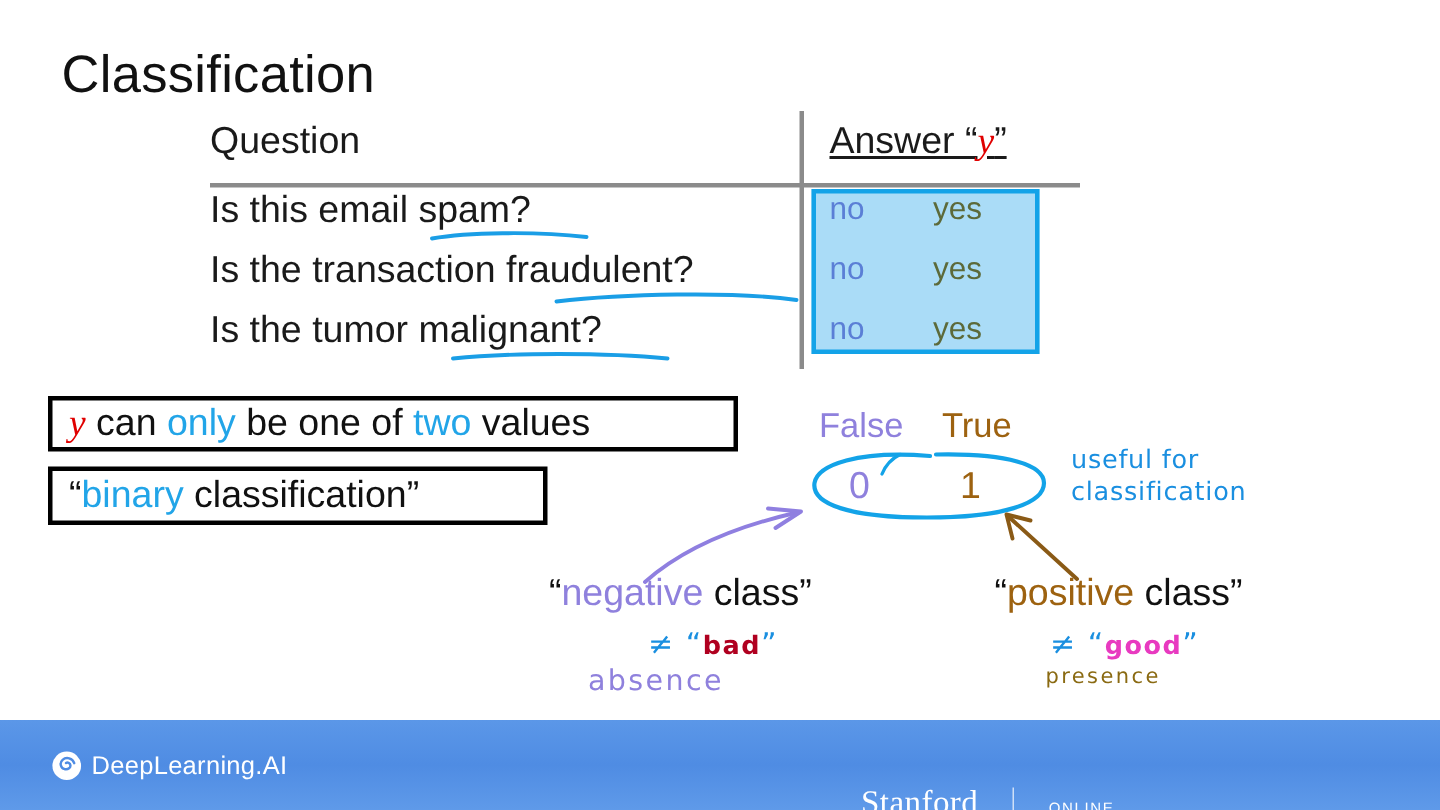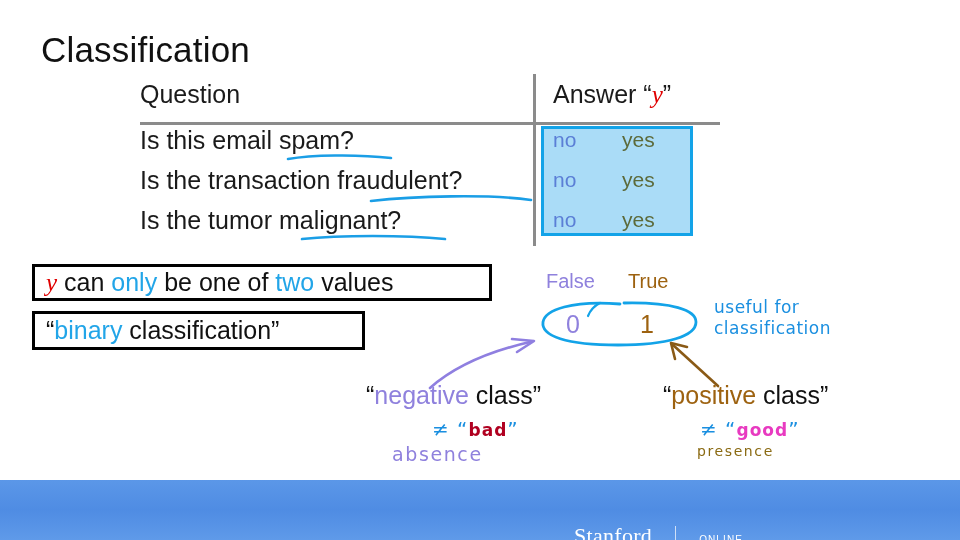--- a/index.html
+++ b/index.html
@@ -7,21 +7,21 @@
        font-family:"Liberation Sans","DejaVu Sans",sans-serif;
        -webkit-font-smoothing:antialiased;}
 
   .slide{position:absolute;left:0;top:0;width:776px;height:540px;background:#fff;}
 
   
   .title{position:absolute;left:41px;top:30px;font-size:35px;color:#111;letter-spacing:.2px;}
 
   
   .tbl-q-head{position:absolute;left:140px;top:80px;font-size:25px;color:#1a1a1a;}
-  .tbl-a-head{position:absolute;left:553px;top:80px;font-size:25px;color:#1a1a1a;white-space:nowrap;}
+  .tbl-a-head{position:absolute;left:553px;top:80px;font-size:25px;color:#1a1a1a;white-space:nowrap;text-decoration:underline;}
   .tbl-a-head .yvar{font-family:"Liberation Serif","DejaVu Serif",serif;font-style:italic;color:#e00000;}
   .tbl-a-head .qm{color:#1a1a1a;}
 
   .vrule{position:absolute;left:533px;top:74px;width:3px;height:172px;background:#8b8b8b;}
   .hrule{position:absolute;left:140px;top:122px;width:580px;height:3px;background:#8b8b8b;}
 
   .qrow{position:absolute;left:140px;font-size:25px;color:#1a1a1a;white-space:nowrap;}
   .qrow.r1{top:126px;}
   .qrow.r2{top:166px;}
   .qrow.r3{top:206px;}
@@ -43,21 +43,21 @@
   
   .kbox{position:absolute;border:3px solid #000;background:#fff;box-sizing:border-box;
         display:flex;align-items:center;}
   .kbox1{left:32px;top:264px;width:460px;height:37px;padding-left:11px;}
   .kbox2{left:32px;top:311px;width:333px;height:39px;padding-left:11px;}
   .kbox .txt{font-size:25px;color:#111;white-space:nowrap;}
   .blu{color:#22a5e8;}
   .redy{font-family:"Liberation Serif","DejaVu Serif",serif;font-style:italic;color:#e00000;}
 
   
-  .ft{position:absolute;font-size:20px;white-space:nowrap;}
+  .ft{position:absolute;font-size:23px;white-space:nowrap;}
   .ft.false{left:546px;top:270px;color:#8f81dd;}
   .ft.true{left:628px;top:270px;color:#9d6210;}
   .num{position:absolute;font-size:25px;white-space:nowrap;}
   .num.zero{left:566px;top:310px;color:#8f81dd;}
   .num.one{left:640px;top:310px;color:#9d6210;}
 
   
   .cls{position:absolute;font-size:25px;white-space:nowrap;color:#111;}
   .cls.neg{left:366px;top:381px;}
   .cls.pos{left:663px;top:381px;}
@@ -171,19 +171,27 @@
       <path d="M512,339 L534,341 L517,352" stroke="#8f7fe0" stroke-width="2.6" fill="none" stroke-linecap="round" stroke-linejoin="round"></path>
     </g>
 
     <g>
       <path d="M718,386 L673,345" stroke="#8a5a16" stroke-width="2.6" fill="none" stroke-linecap="round"></path>
       <path d="M675,359 L671,343 L687,347" stroke="#8a5a16" stroke-width="2.6" fill="none" stroke-linecap="round" stroke-linejoin="round"></path>
     </g>
   </svg>
 
   <div class="footer"></div>
+  <div class="dl">
+    <svg width="21" height="21" viewBox="0 0 22 22">
+      <circle cx="11" cy="11" r="10" fill="#ffffff"></circle>
+      <path d="M16.2,9.2 C15.2,5.6 10.6,4.6 8.1,6.9 C5.8,9.0 6.6,12.7 9.6,13.4
+               C12.0,13.9 13.9,12.2 13.5,10.4 C13.2,9.0 11.6,8.3 10.5,9.1" stroke="#4f8ce3" stroke-width="1.7" fill="none" stroke-linecap="round"></path>
+    </svg>
+    <span class="dl-name">DeepLearning.AI</span>
+  </div>
   <div class="stan">
     <span class="s1">Stanford</span>
     <span class="bar"></span>
     <span class="s2">ONLINE</span>
   </div>
 
 </div>
 
 </body></html>

